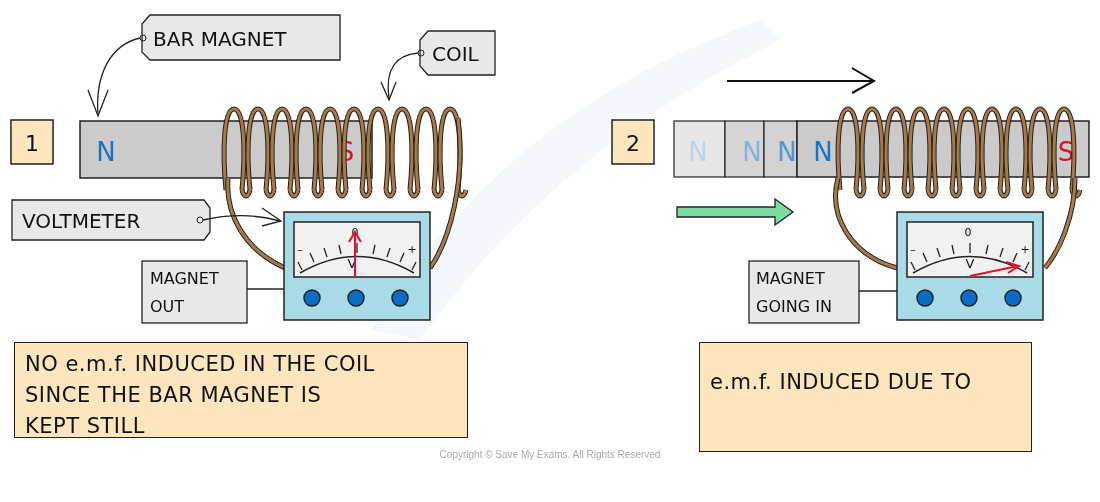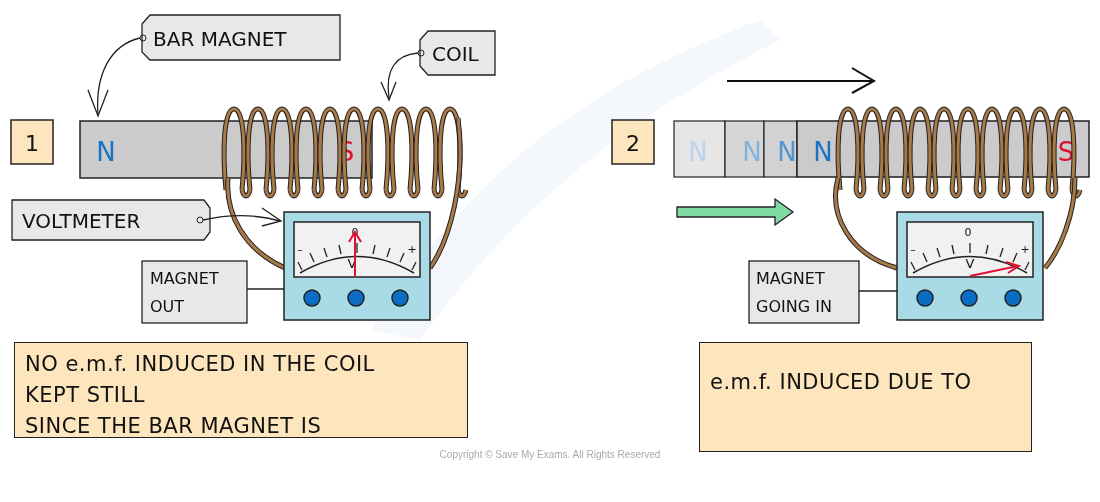--- a/index.html
+++ b/index.html
@@ -241,20 +241,20 @@
       <rect x="749" y="261" width="110" height="62" fill="#e8e8e8" stroke="#222" stroke-width="1.3"></rect>
       <text x="756" y="284" class="lbl" font-size="16">MAGNET</text>
       <text x="756" y="312" class="lbl" font-size="16">GOING IN</text>
       <line x1="859" y1="291" x2="897" y2="291" stroke="#222" stroke-width="1.3"></line>
     </g>
   </g>
 </svg>
 
 <div class="caption" style="left:14px; top:342px; width:454px; height:96px;">
   <div>NO e.m.f. INDUCED IN THE COIL</div>
+  <div>SINCE THE BAR MAGNET IS</div>
   <div>KEPT STILL</div>
-  <div>SINCE THE BAR MAGNET IS</div>
 </div>
 <div class="caption" style="left:699px; top:342px; width:333px; height:110px; padding-top:24px;">
   <div>e.m.f. INDUCED DUE TO</div>
 </div>
 
 <div class="copyright">Copyright © Save My Exams. All Rights Reserved</div>
 
 </body></html>

